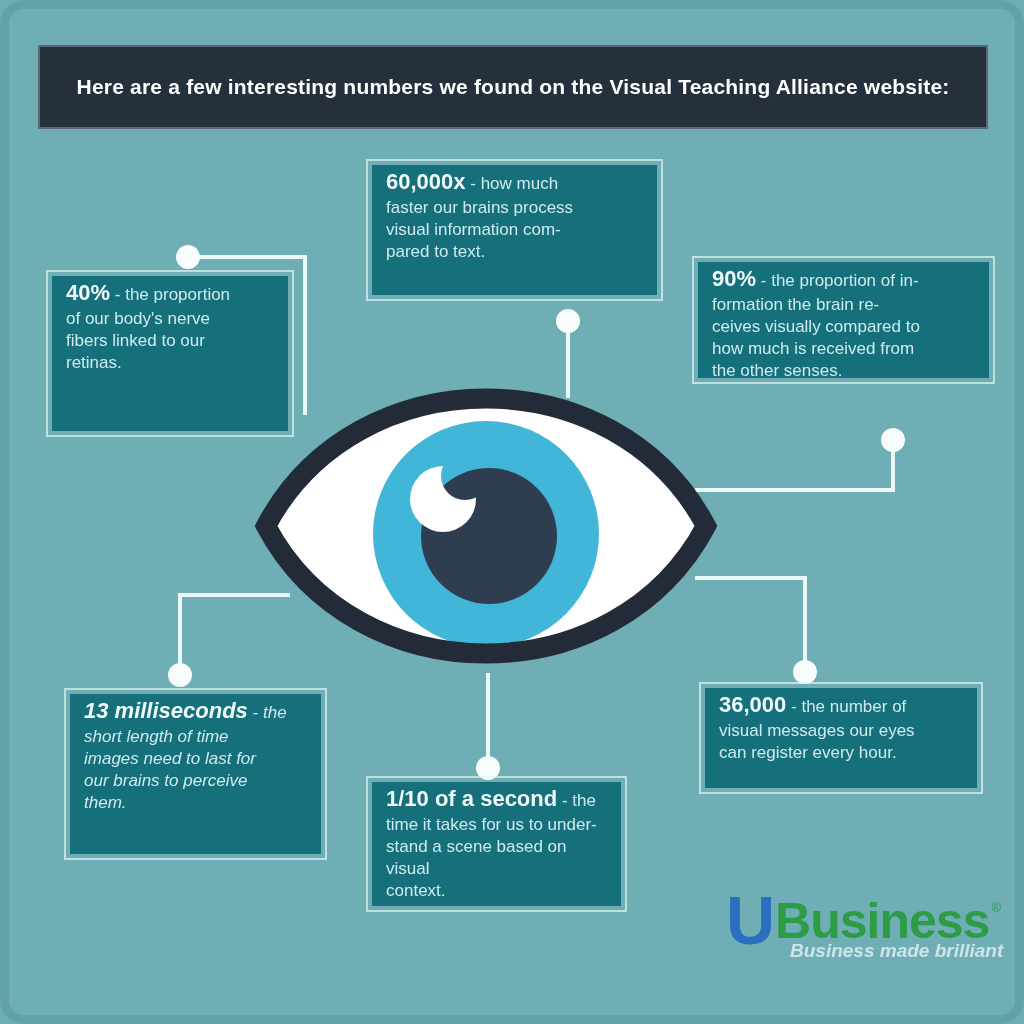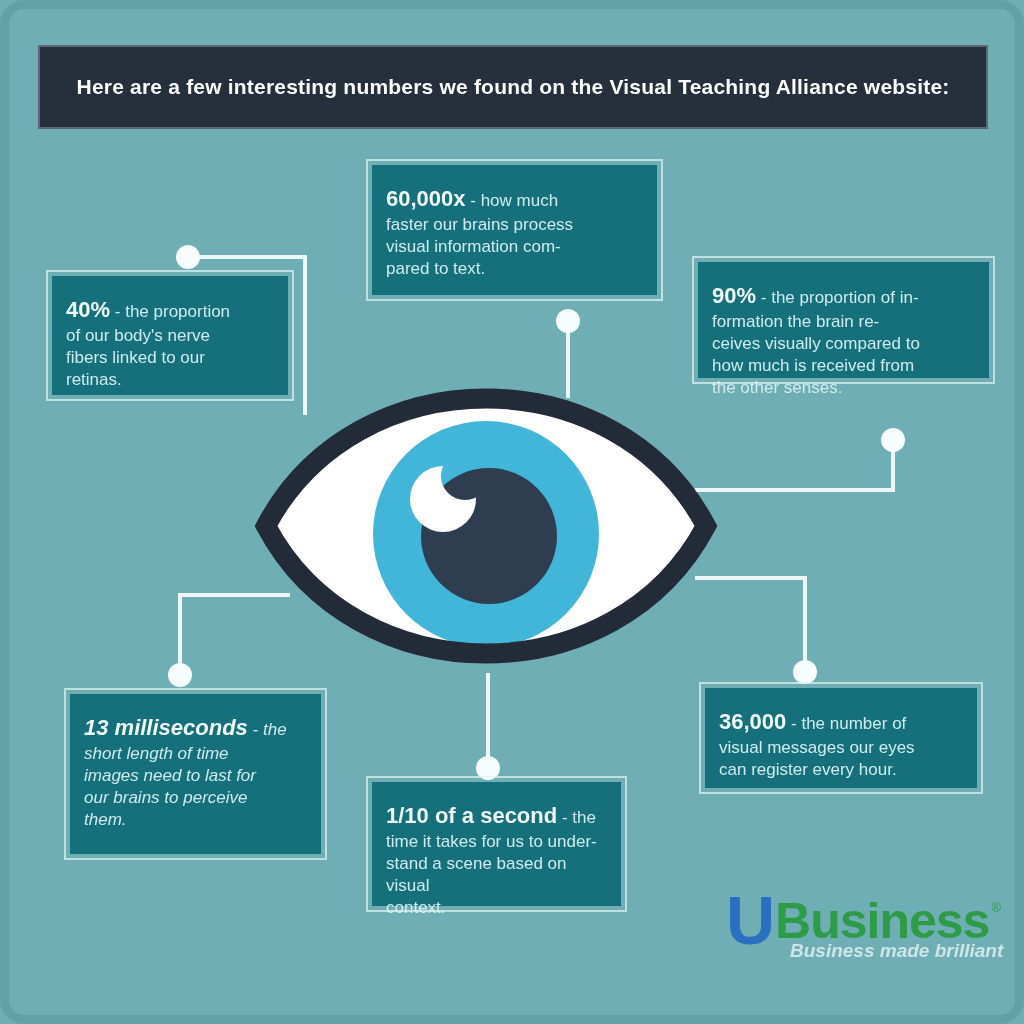--- a/index.html
+++ b/index.html
@@ -29,29 +29,29 @@
   }
 
   .connectors{position:absolute;left:0;top:0;}
   .eye{position:absolute;left:256px;top:387px;}
 
   .stat-box{
     position:absolute;box-sizing:border-box;
     background:var(--card,#15707B);
     outline:2px solid var(--frame,rgba(226,243,244,0.7));
     outline-offset:4px;
-    padding:20px 14px;
+    padding:3px 14px;
     color:var(--text,#CFEBEE);
     font-size:17px;line-height:1.3;
   }
   .stat-value{font-weight:bold;font-size:22px;color:var(--textBright,#F0FAFA);}
   .stat-text{white-space:pre-line;}
 
   .box-brain-speed        {left:372px;top:165px;width:285px;height:130px;}
-  .box-nerve-fibers       {left:52px; top:276px;width:236px;height:119px;}
+  .box-nerve-fibers       {left:52px; top:276px;width:236px;height:155px;}
   .box-visual-information {left:698px;top:262px;width:291px;height:116px;}
   .box-image-perception   {left:70px; top:694px;width:251px;height:160px;font-style:italic;}
   .box-scene-understanding{left:372px;top:782px;width:249px;height:124px;}
   .box-visual-messages    {left:705px;top:688px;width:272px;height:100px;}
 
   .logo{position:absolute;left:726px;top:880px;width:272px;height:90px;}
   .logo-mark{display:flex;align-items:baseline;}
   .logo-u{
     color:var(--logoBlue,#2B6FC0);font-size:68px;font-weight:bold;line-height:1;
     transform:translateY(6px);

